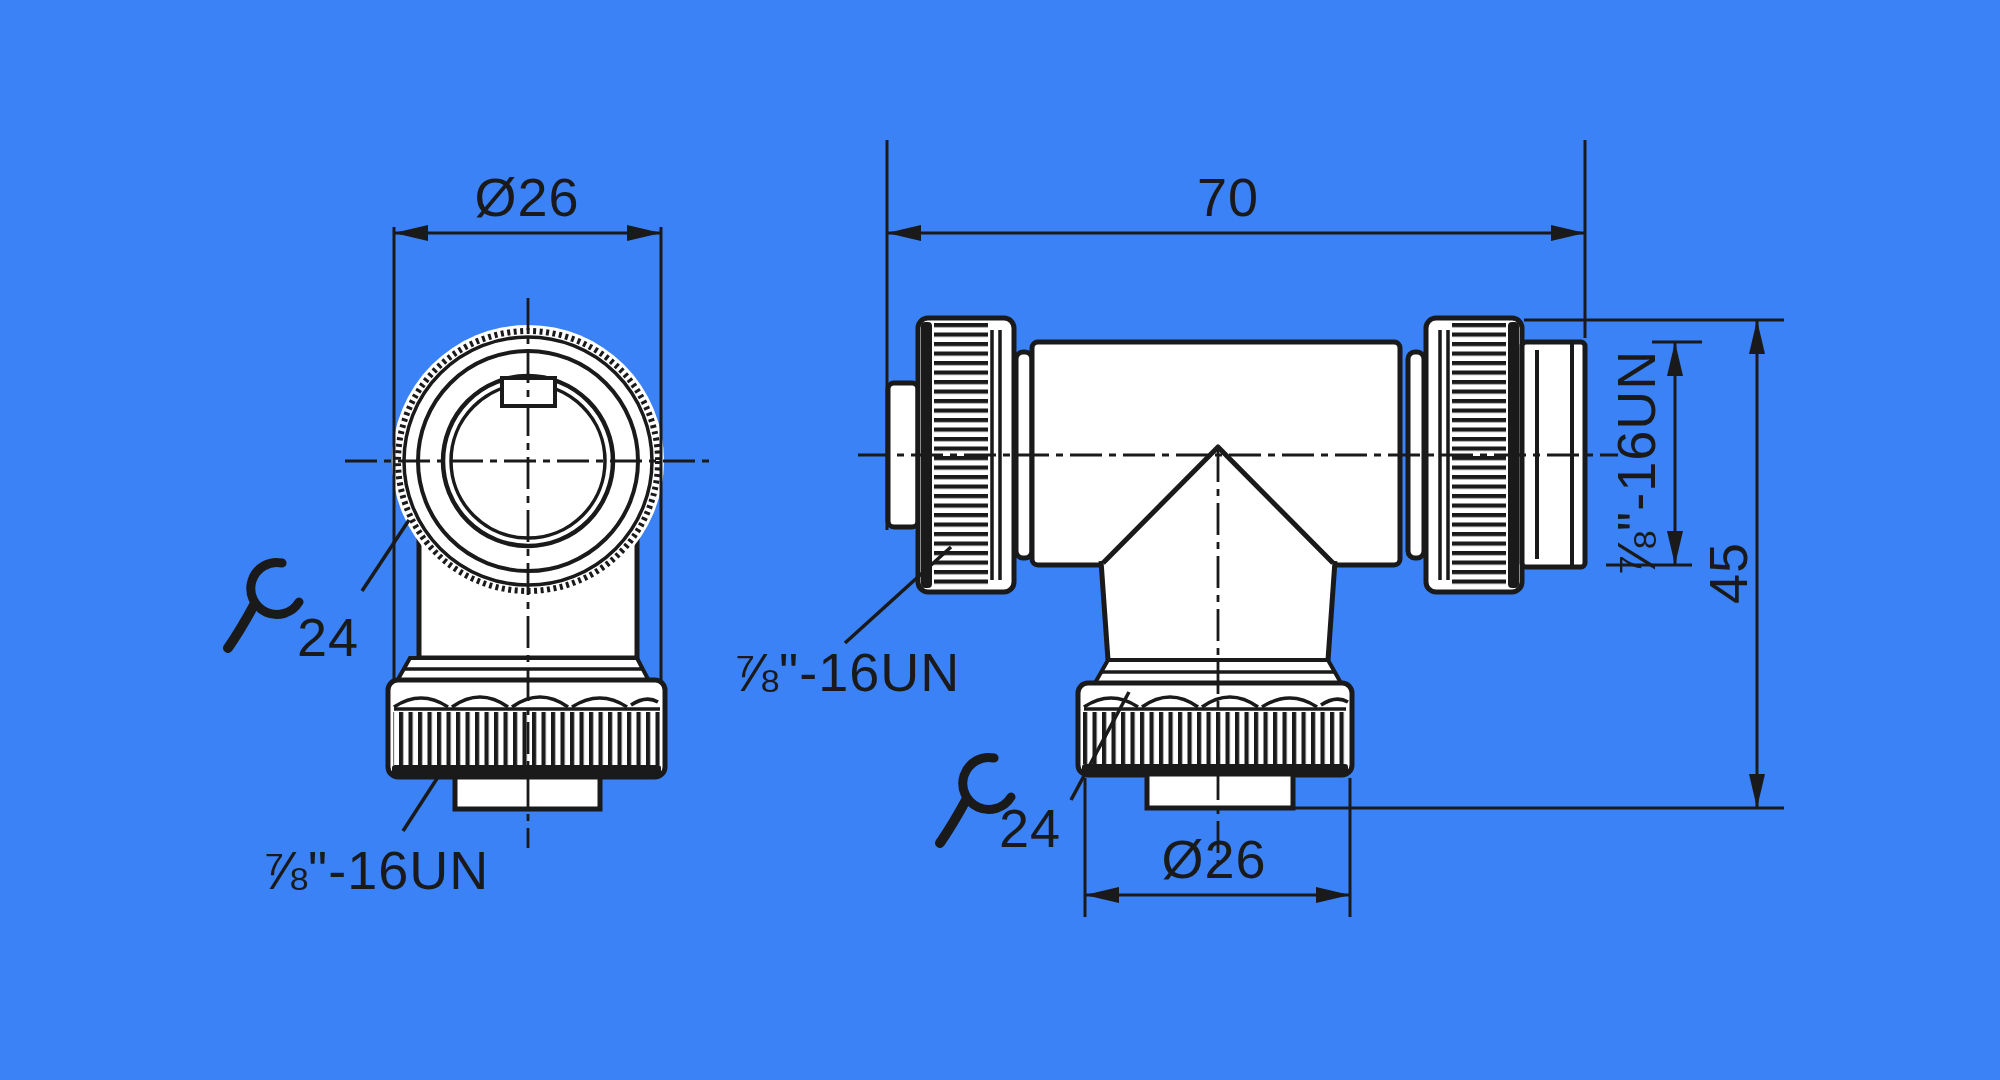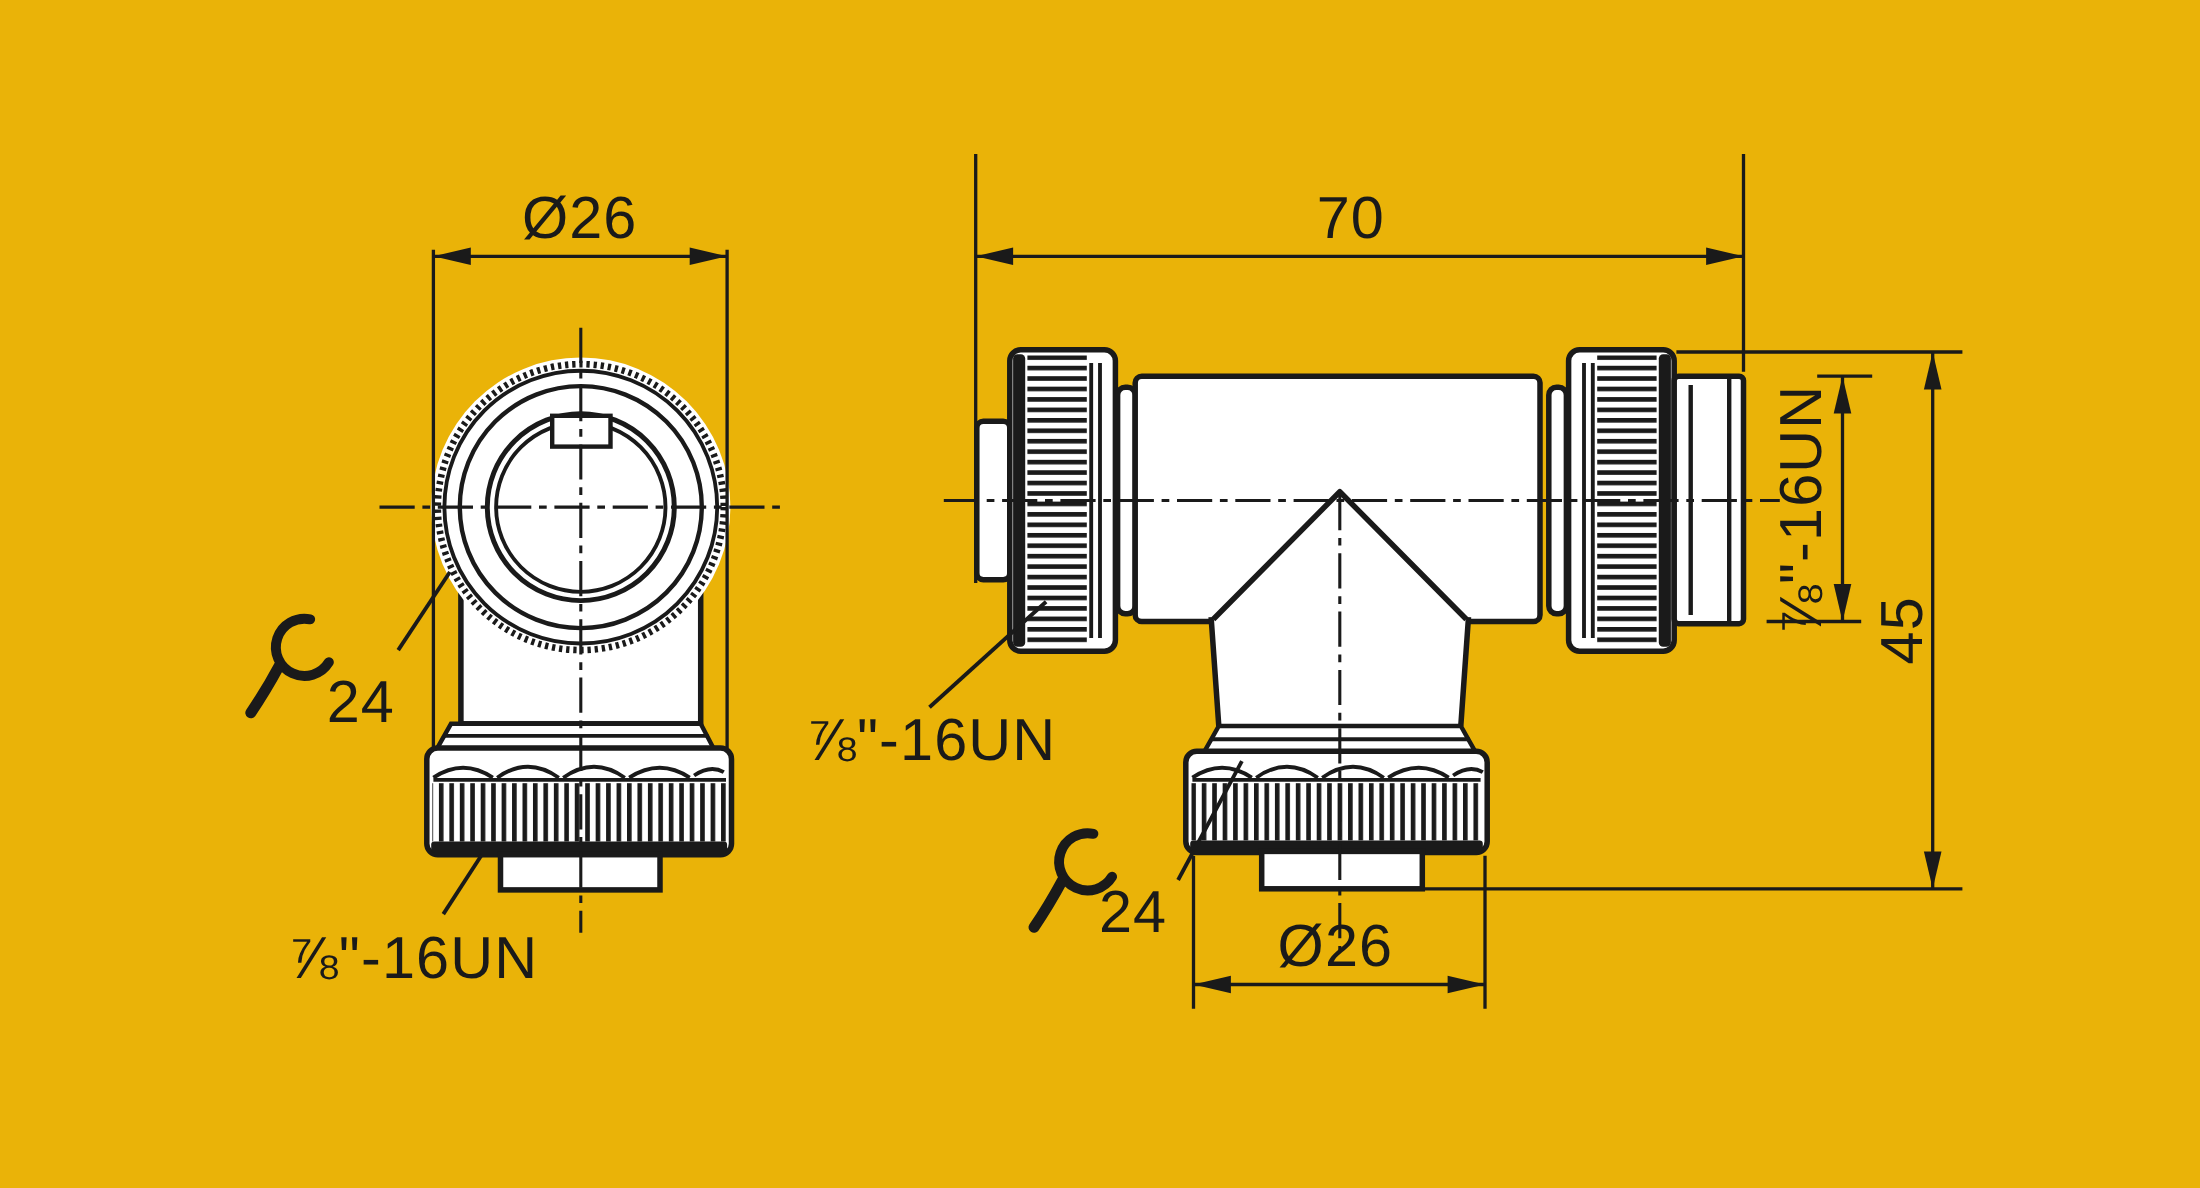--- a/index.html
+++ b/index.html
@@ -1,17 +1,17 @@
 <!DOCTYPE html>
 <html><head>
 <meta charset="utf-8">
 <style>
   html, body { margin: 0; padding: 0; background: #ffffff; }
   .canvas {
-    width: 2000px; height: 1080px; background: #eab308;
+    width: 2000px; height: 1080px; background: #3b82f6;
     position: relative; overflow: hidden;
     font-family: "Liberation Sans", sans-serif;
   }
   svg { display: block; }
   .outline   { fill: #ffffff; stroke: #1a1a1a; stroke-width: 5; }
   .outline-thin { fill: #ffffff; stroke: #1a1a1a; stroke-width: 4; }
   .detail    { fill: none; stroke: #1a1a1a; stroke-width: 3.5; }
   .detail4   { fill: none; stroke: #1a1a1a; stroke-width: 4; }
   .solidfill { fill: #1a1a1a; stroke: none; }
   .dim       { fill: none; stroke: #1a1a1a; stroke-width: 3; }

